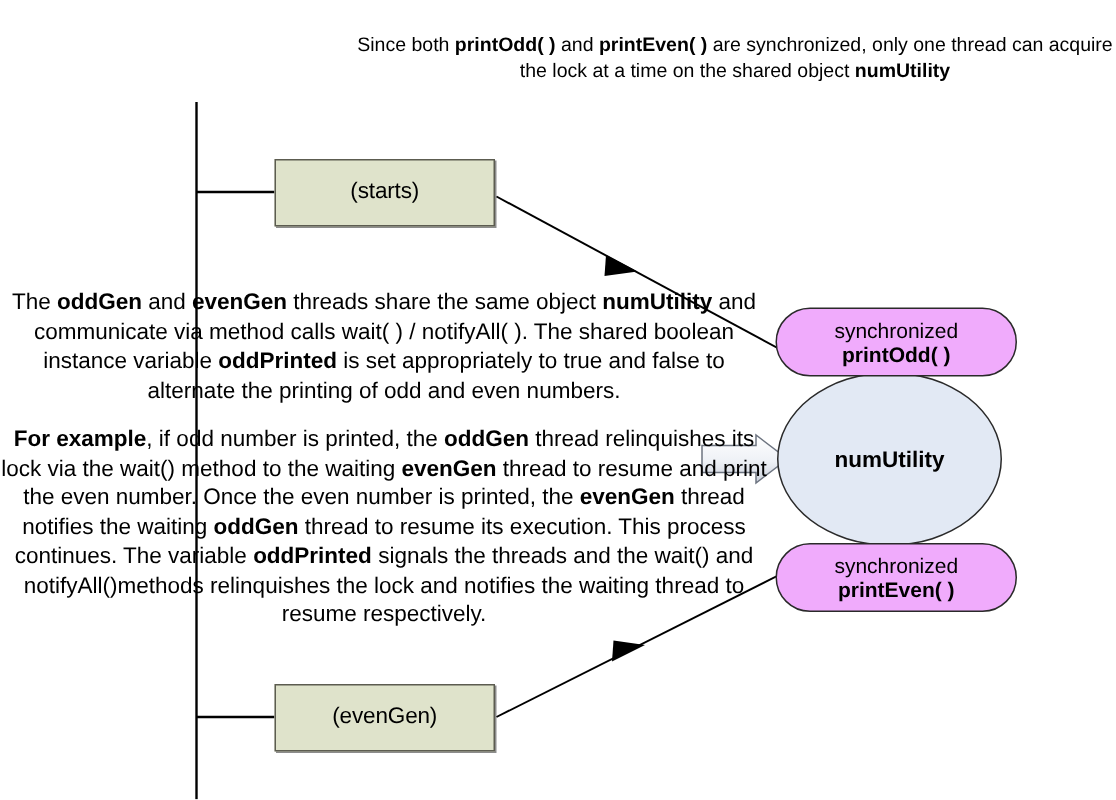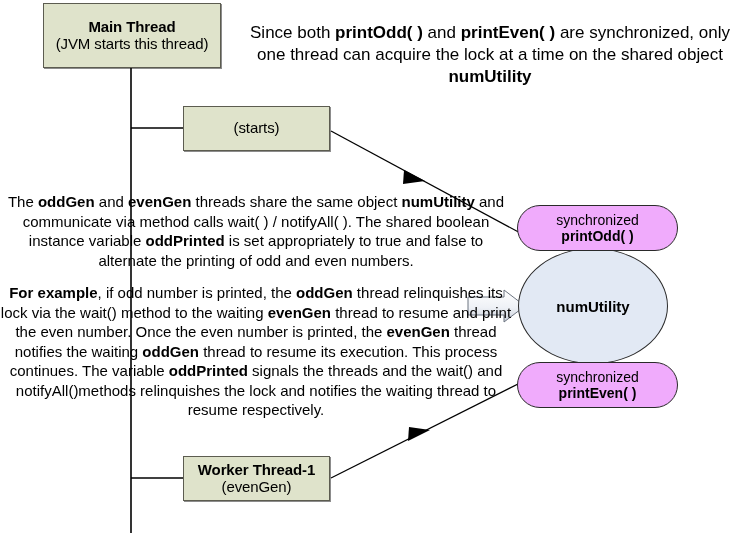--- a/index.html
+++ b/index.html
@@ -105,21 +105,21 @@
     color: #000;
     font-size: 15px;
     line-height: 1.30;
     text-align: center;
     white-space: pre-line;
   }
   #top-note {
     left: 236px;
     top: 22px;
     width: 508px;
-    font-size: 17px;
+    font-size: 13px;
   }
   #body-note-1 {
     left: 0px;
     top: 192px;
     width: 512px;
   }
   #body-note-2 {
     left: 0px;
     top: 283px;
     width: 512px;
@@ -163,31 +163,26 @@
     <g>
       <path d="M 331 478 L 524 381" stroke="#000000" stroke-width="1.3" fill="none"></path>
       <path d="M 408 441 L 430 430 L 409 427 z" fill="#000000"></path>
     </g>
 
     <g>
       <path d="M 468 297 L 504 297 L 504 290 L 525 306 L 504 322 L 504 315 L 468 315 z" fill="url(#blockArrowFill)" stroke="#6d7480" stroke-width="1"></path>
     </g>
   </svg>
 
-  <div class="proc-box" id="main-thread-box">
-    <div class="t1">Main Thread</div>
-    <div class="t2">(JVM starts this thread)</div>
-  </div>
 
   <div class="proc-box" id="worker0-box">
     <div class="t2">(starts)</div>
   </div>
 
   <div class="proc-box" id="worker1-box">
-    <div class="t1">Worker Thread-1</div>
     <div class="t2">(evenGen)</div>
   </div>
 
   <div class="method-capsule" id="print-odd-capsule">
     <div class="m1">synchronized</div>
     <div class="m2">printOdd( )</div>
   </div>
 
   <div id="num-utility-ellipse">
     <span class="label">numUtility</span>

